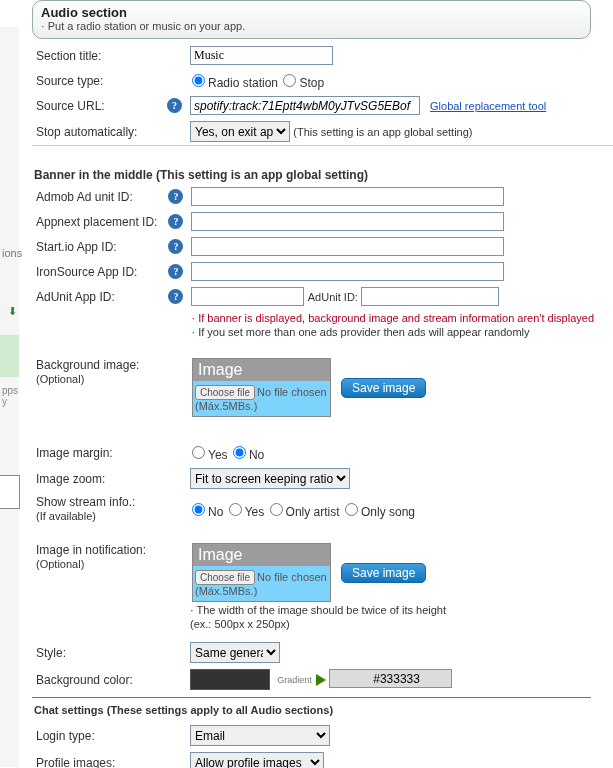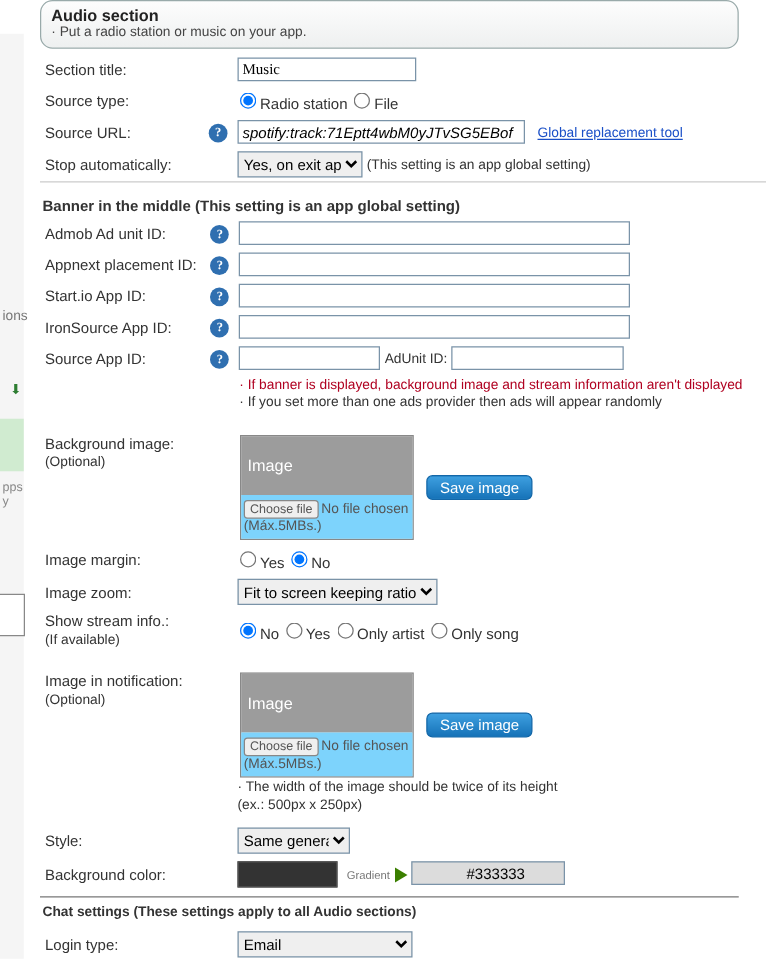--- a/index.html
+++ b/index.html
@@ -18,25 +18,25 @@
   .header-title{font-size:13px;font-weight:bold;color:#222}
   .header-sub{font-size:11px;color:#444}
   table.form{border-collapse:collapse;width:100%}
   table.form td{padding:3px 4px;font-size:12px;vertical-align:middle}
   td.lbl{width:120px;font-size:12px;white-space:nowrap}
   td.help{width:18px;text-align:right}
   .help-icon{display:inline-block;width:15px;height:15px;border-radius:50%;background:#2f6fb0;color:#fff;font-size:10px;font-weight:bold;text-align:center;line-height:15px;font-family:Georgia,serif}
   input[type=text]{border:1px solid #7a93a8;font-size:12px;height:17px;padding:0 3px}
   select{border:1px solid #7a93a8;font-size:12px;height:21px}
   a.link{color:#1a4fc7;font-size:11px;text-decoration:underline}
-  .section-hr{font-weight:bold;font-size:12px;padding:12px 0 2px 2px;border-top:1px solid #ccc}
+  .section-hr{font-weight:bold;font-size:12px;padding:22px 0 2px 2px;border-top:1px solid #ccc}
   .red-note{color:#b00020;font-size:11px}
   .note{color:#333;font-size:11px}
   .image-box{border:1px solid #888;width:137px;background:#e8e8e8;margin-left:2px}
-  .image-box .ib-head{background:#9c9c9c;color:#fff;font-size:13px;padding:16px 5px}
+  .image-box .ib-head{background:#9c9c9c;color:#fff;font-size:16px;padding:2px 5px}
   .image-box .ib-body{padding:4px 2px;font-size:11px;color:#555;background:#7dd3fc}
   .file-btn{display:inline-block;border:1px solid #888;background:#efefef;font-size:10px;padding:1px 4px;border-radius:3px;margin-right:2px}
   .save-btn{display:inline-block;border:1px solid #1367a8;border-radius:5px;background:linear-gradient(#3ea0e0,#1672b8);color:#fff;font-size:12px;padding:2px 10px;margin-left:10px}
   .green-btn{display:inline-block;border:1px solid #4b7a1e;border-radius:5px;background:linear-gradient(#a8d65c,#6fa52b);color:#fff;font-size:12px;padding:3px 10px;margin-left:4px}
   .color-sw{display:inline-block;width:78px;height:19px;border:1px solid #555;vertical-align:middle}
   .grad{font-size:9px;color:#777;margin:0 4px}
   .arrow-r{display:inline-block;width:0;height:0;border-top:6px solid transparent;border-bottom:6px solid transparent;border-left:10px solid #3b7f00;vertical-align:middle}
   .radio-line input{margin-left:2px}
   .thinrule{height:1px;background:#777;margin:4px 22px 2px 0}
   .chat-head{font-weight:bold;font-size:11px;padding:4px 0 6px 2px}
@@ -72,21 +72,21 @@
         <tr>
       <td class="lbl">Section title:</td>
       <td class="help"></td>
       <td><input type="text" style="width: 135px; font-family: Liberation Serif, serif;" value="Music"></td>
     </tr>
     <tr>
       <td class="lbl">Source type:</td>
       <td class="help"></td>
       <td class="radio-line">
         <input type="radio" checked="" style=""><span>Radio station</span>
-        <input type="radio" style=""><span>File</span>
+        <input type="radio" style=""><span>Stop</span>
       </td>
     </tr>
     <tr>
       <td class="lbl">Source URL:</td>
       <td class="help"><span class="help-icon">?</span></td>
       <td>
         <input type="text" style="width: 222px; font-style: italic;" value="spotify:track:71Eptt4wbM0yJTvSG5EBof">
         &nbsp;&nbsp;<a href="#" class="link">Global replacement tool</a>
       </td>
     </tr>
@@ -121,21 +121,21 @@
       <td class="lbl">Start.io App ID:</td>
       <td class="help"><span class="help-icon">?</span></td>
       <td><input type="text" style="width: 305px;" value=""></td>
     </tr>
     <tr>
       <td class="lbl">IronSource App ID:</td>
       <td class="help"><span class="help-icon">?</span></td>
       <td><input type="text" style="width: 305px;" value=""></td>
     </tr>
     <tr>
-      <td class="lbl">Source App ID:</td>
+      <td class="lbl">AdUnit App ID:</td>
       <td class="help"><span class="help-icon">?</span></td>
       <td>
         <input type="text" style="width: 105px;" value="">
         <span class="small">AdUnit ID:</span>
         <input type="text" style="width: 130px;" value="">
       </td>
     </tr>
     <tr>
       <td></td>
           <td></td>
@@ -164,21 +164,21 @@
               <span class="small">(Máx.5MBs.)</span>
             </div>
           </div>
           <span class="save-btn">Save image</span>
         </div>
       </td>
     </tr>
   </tbody>
     </table>
 
-  <table class="form" style="margin-top:0">
+  <table class="form" style="margin-top:20px">
     <tbody>
         <tr>
       <td class="lbl">Image margin:</td>
       <td class="help"></td>
       <td class="radio-line">
         <input type="radio" style=""><span>Yes</span>
         <input type="radio" checked="" style=""><span>No</span>
       </td>
     </tr>
     <tr>

